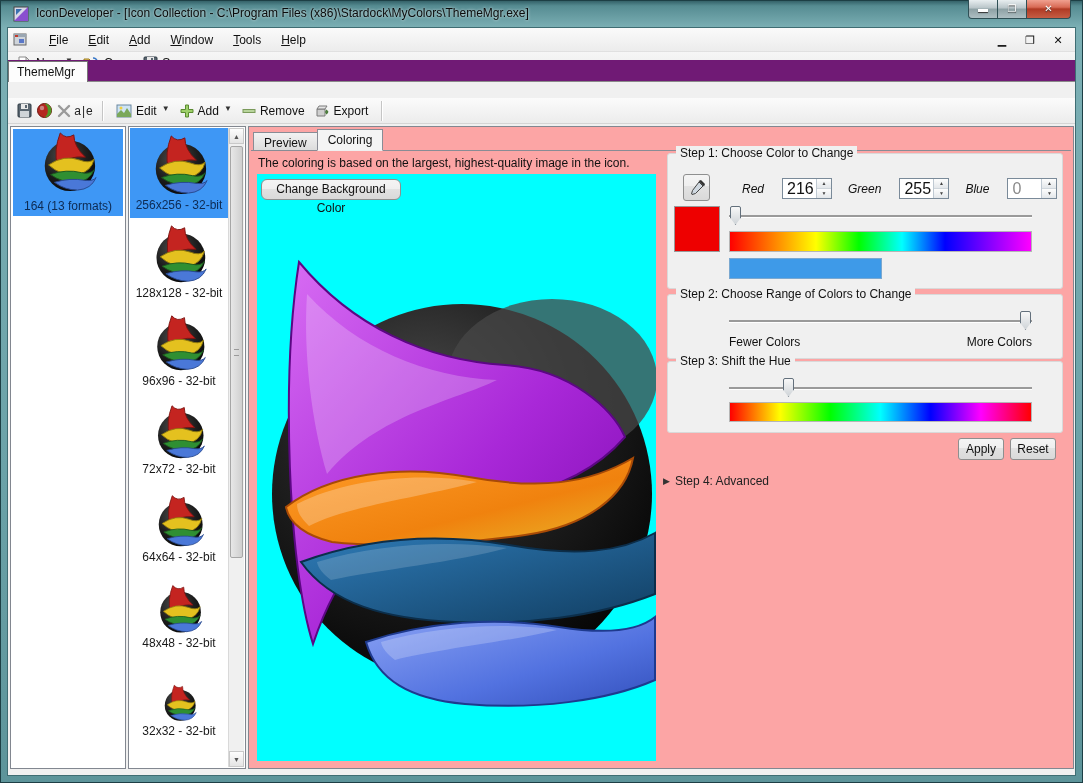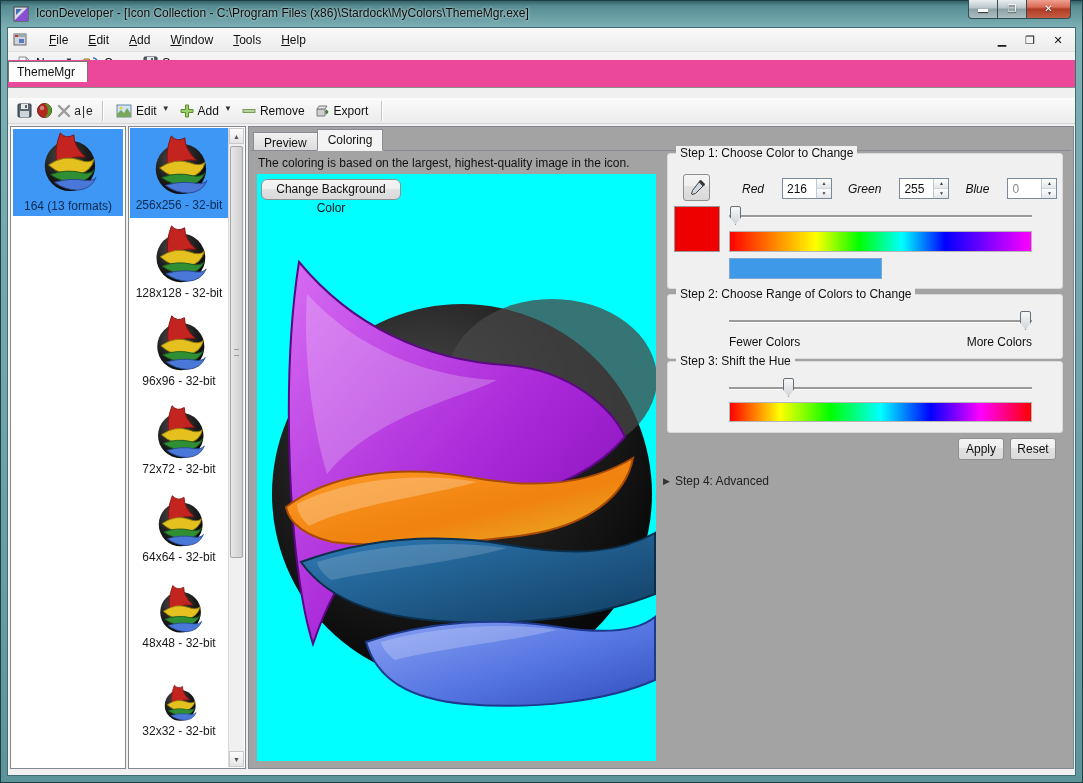--- a/index.html
+++ b/index.html
@@ -27,34 +27,34 @@
     display:flex;align-items:center;border-bottom:1px solid #e0e0e0;}
   .app-icon16{width:18px;height:16px;margin:0 8px 0 5px;}
   .menu-item{padding:3px 10px;font-size:12px;color:#111;}
   .menu-item u{text-decoration:underline;}
   .mdi-btns{position:absolute;right:6px;top:3px;display:flex;gap:6px;}
   .mdi-btn{width:22px;height:18px;text-align:center;font-size:11px;color:#111;line-height:18px;}
   .toolbar1{position:absolute;top:24px;left:0;right:0;height:24px;background:linear-gradient(#f6f6f6,#e9e9e9);
     display:flex;align-items:center;padding-left:4px;border-bottom:1px solid #dcdcdc;}
   .tbtn{display:flex;align-items:flex-start;gap:4px;padding:2px 5px;font-size:12px;color:#111;}
   .drop-arrow{font-size:8px;color:#333;margin-left:1px;}
-  .tabstrip{position:absolute;top:32px;left:0;right:0;height:28px;background:#ec4899;border-bottom:1px solid #8a8a8a;}
+  .tabstrip{position:absolute;top:32px;left:0;right:0;height:22px;background:#701a75;border-bottom:1px solid #8a8a8a;}
   .doctab{position:absolute;left:0;top:1px;height:21px;background:#fdfdfd;border:1px solid #777;border-bottom:none;
     padding:3px 12px 0 8px;font-size:12px;color:#111;}
   .toolbar2{position:absolute;top:70px;left:0;right:0;height:26px;background:linear-gradient(#fbfbfb,#ececec);
     display:flex;align-items:center;padding-left:6px;border-bottom:1px solid #d5d5d5;}
   .tb2-icon{width:20px;height:18px;display:flex;align-items:center;justify-content:center;}
   .tb2-sep{width:1px;height:20px;background:#c5c5c5;box-shadow:1px 0 0 #fff;margin:0 8px;}
   .rename-txt{font-size:12px;color:#222;letter-spacing:1px;}
   
   .content{position:absolute;top:96px;left:0;right:0;bottom:0;background:#f0f0f0;}
   .panel{position:absolute;top:2px;bottom:6px;background:#fff;border:1px solid #828790;}
   .panel.groups{left:2px;width:116px;}
   .panel.formats{left:120px;width:118px;}
-  .panel.main{left:240px;width:826px;background:#a3a3a3;}
+  .panel.main{left:240px;width:826px;background:#fca5a5;}
   .group-item{margin:2px 2px;padding:2px 0 3px 0;text-align:center;}
   .group-item.selected,.fmt-item.selected{background:#3e97f5;}
   .item-label{font-size:12px;color:#1a1a1a;display:block;margin-top:2px;}
   .selected .item-label{color:#0d2a52;}
   .fmt-list{position:absolute;top:1px;left:1px;right:17px;bottom:1px;overflow:hidden;}
   .fmt-item{height:90px;text-align:center;padding-top:6px;}
   .fmt-item svg{display:block;margin:0 auto;}
   
   .vscroll{position:absolute;top:1px;right:1px;bottom:1px;width:16px;background:#f0f0f0;border-left:1px solid #d9d9d9;}
   .scroll-btn{position:absolute;left:0;right:0;height:16px;background:linear-gradient(#fdfdfd,#e4e4e4);
@@ -81,21 +81,21 @@
   
   .groupbox{position:absolute;left:418px;width:396px;border:1px solid #d9d9d9;border-radius:3px;background:#f0f0f0;}
   .gb-title{position:absolute;top:-8px;left:8px;background:#f0f0f0;padding:0 4px;font-size:12px;color:#111;white-space:nowrap;}
   .gb1{top:26px;height:136px;}
   .gb2{top:167px;height:65px;}
   .gb3{top:234px;height:72px;}
   .eyedrop-btn{position:absolute;top:20px;left:15px;width:27px;height:27px;display:flex;align-items:center;justify-content:center;}
   .rgb-row{position:absolute;top:24px;left:74px;right:6px;display:flex;align-items:center;font-size:12px;color:#111;}
   .rgb-label{margin-right:18px;font-style:italic;}
   .numspin{display:flex;height:21px;border:1px solid #7a8a99;background:#fff;margin-right:16px;}
-  .numspin input{width:33px;border:none;outline:none;font-size:12px;padding:0 0 0 4px;background:transparent;color:#111;}
+  .numspin input{width:33px;border:none;outline:none;font-size:16px;padding:0 0 0 4px;background:transparent;color:#111;}
   .numspin input.dim{color:#8a8a8a;}
   .spin-col{width:15px;display:flex;flex-direction:column;border-left:1px solid #bfc9d2;}
   .spin-b{flex:1;font-size:5px;color:#444;text-align:center;line-height:9px;background:linear-gradient(#fdfdfd,#e3e7ea);border-bottom:1px solid #cfd6dc;}
   .spin-b:last-child{border-bottom:none;}
   .swatch{position:absolute;top:52px;left:6px;width:46px;height:46px;border:1px solid #999;}
   .slider{position:absolute;height:20px;}
   .slider .track{position:absolute;left:0;right:0;top:9px;height:2px;background:#9a9a9a;box-shadow:0 1px 0 #fff;}
   .slider .thumb{position:absolute;top:0;width:11px;height:19px;
     background:linear-gradient(#f8f8f8,#cfd4d8);border:1px solid #63707c;border-radius:2px 2px 0 0;
     clip-path:polygon(0 0,100% 0,100% 60%,50% 100%,0 60%);}

